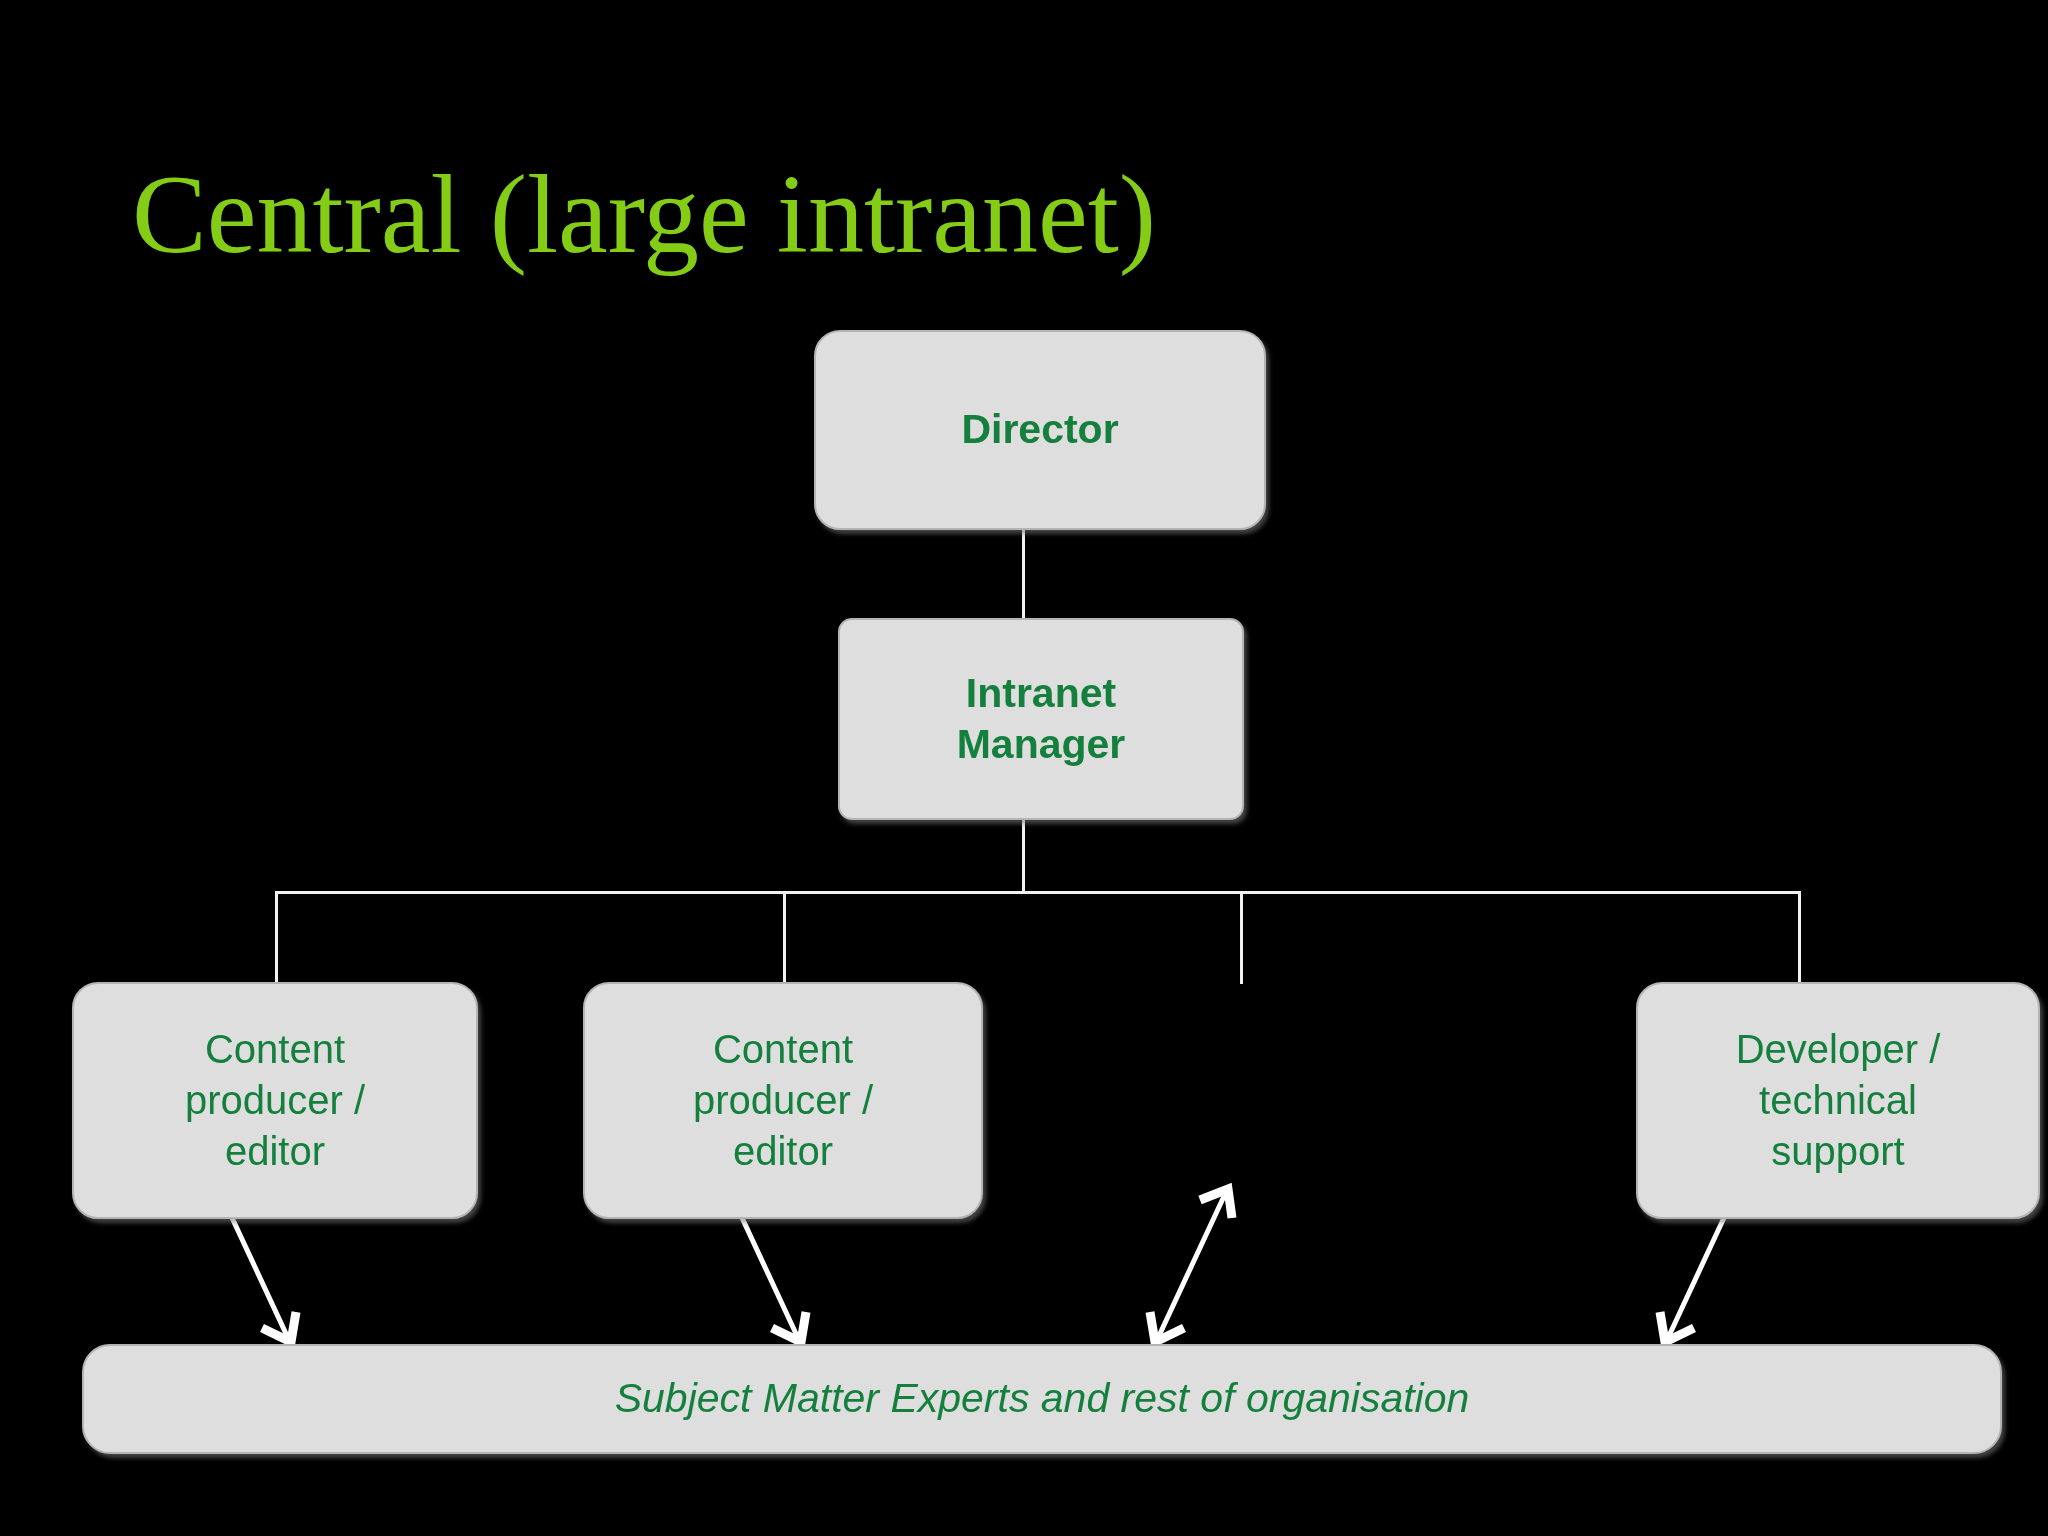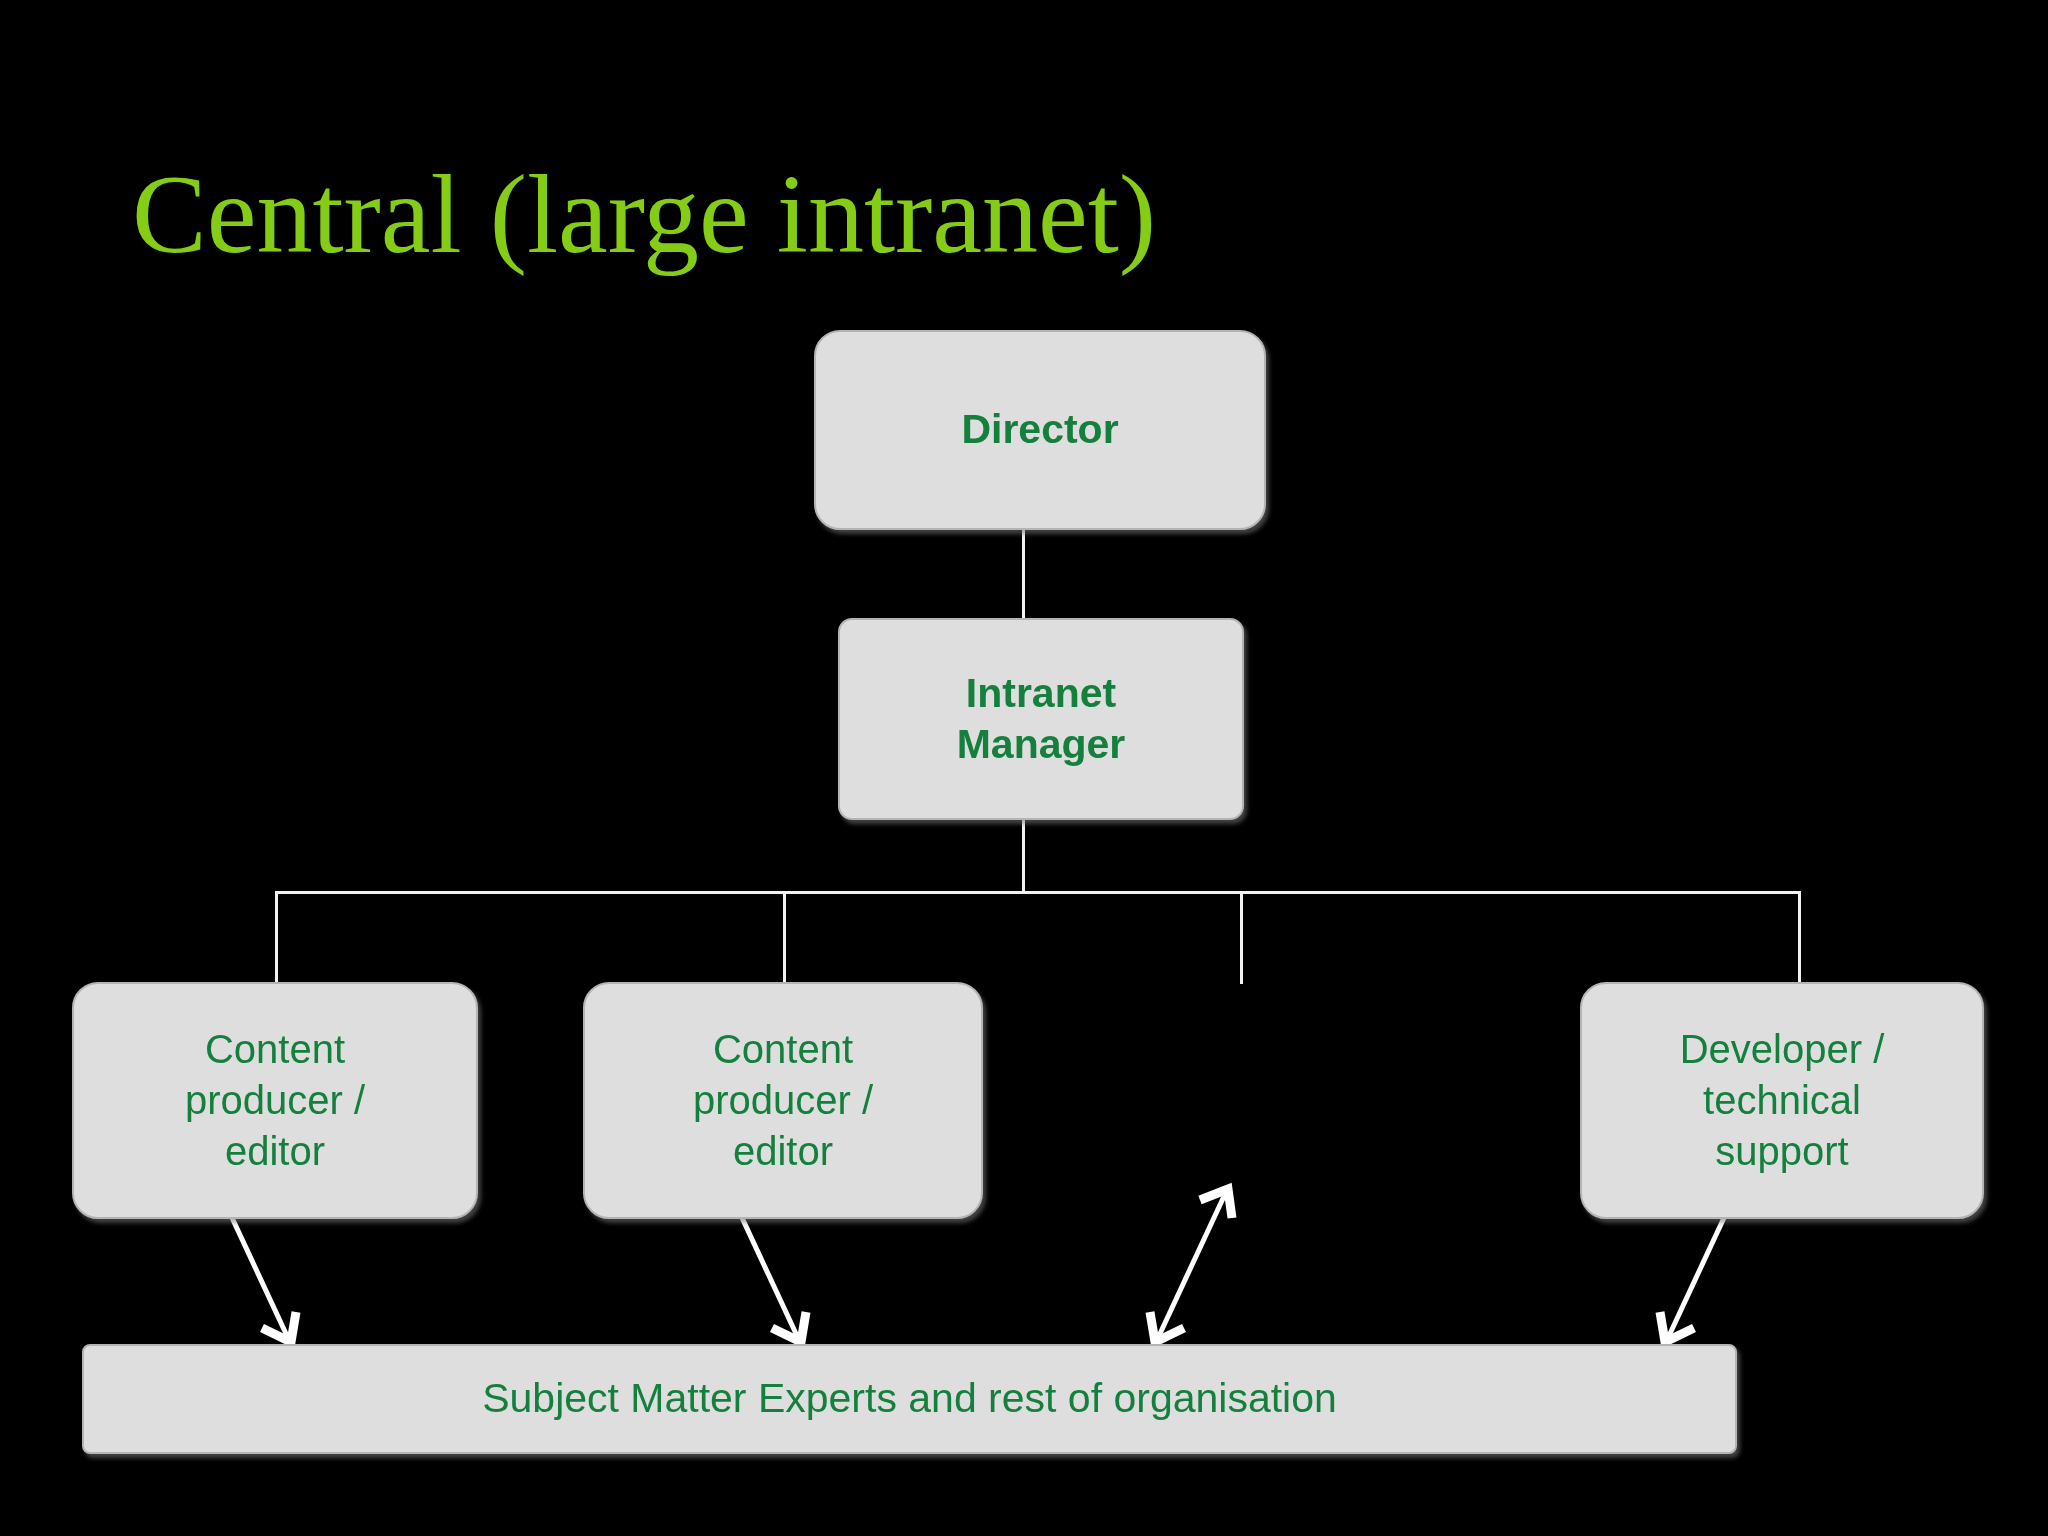--- a/index.html
+++ b/index.html
@@ -80,28 +80,29 @@
   .node.child {
     top: 982px;
     height: 237px;
     border-radius: 26px;
   }
   .node.child .label { font-size: 40px; line-height: 1.28; }
 
   #node-child-0 { left: 72px;   width: 406px; }
   #node-child-1 { left: 583px;  width: 400px; }
   #node-child-2 { left: 1092px; width: 405px; }
-  #node-child-3 { left: 1580px; width: 404px; text-align: center; }
+  #node-child-3 { left: 1636px; width: 404px; text-align: center; }
 
   #node-sme {
     left: 82px;
     top: 1344px;
-    width: 1655px;
+    width: 1920px;
     height: 110px;
-    border-radius: 8px;
+    border-radius: 28px;
+    font-style: italic;
   }
   #node-sme .label { font-size: 41px; line-height: 1.2; }
 
   
   .conn {
     position: absolute;
     background: #f2f2f2;
     z-index: 1;
   }
   .conn.v { width: 3px; }

